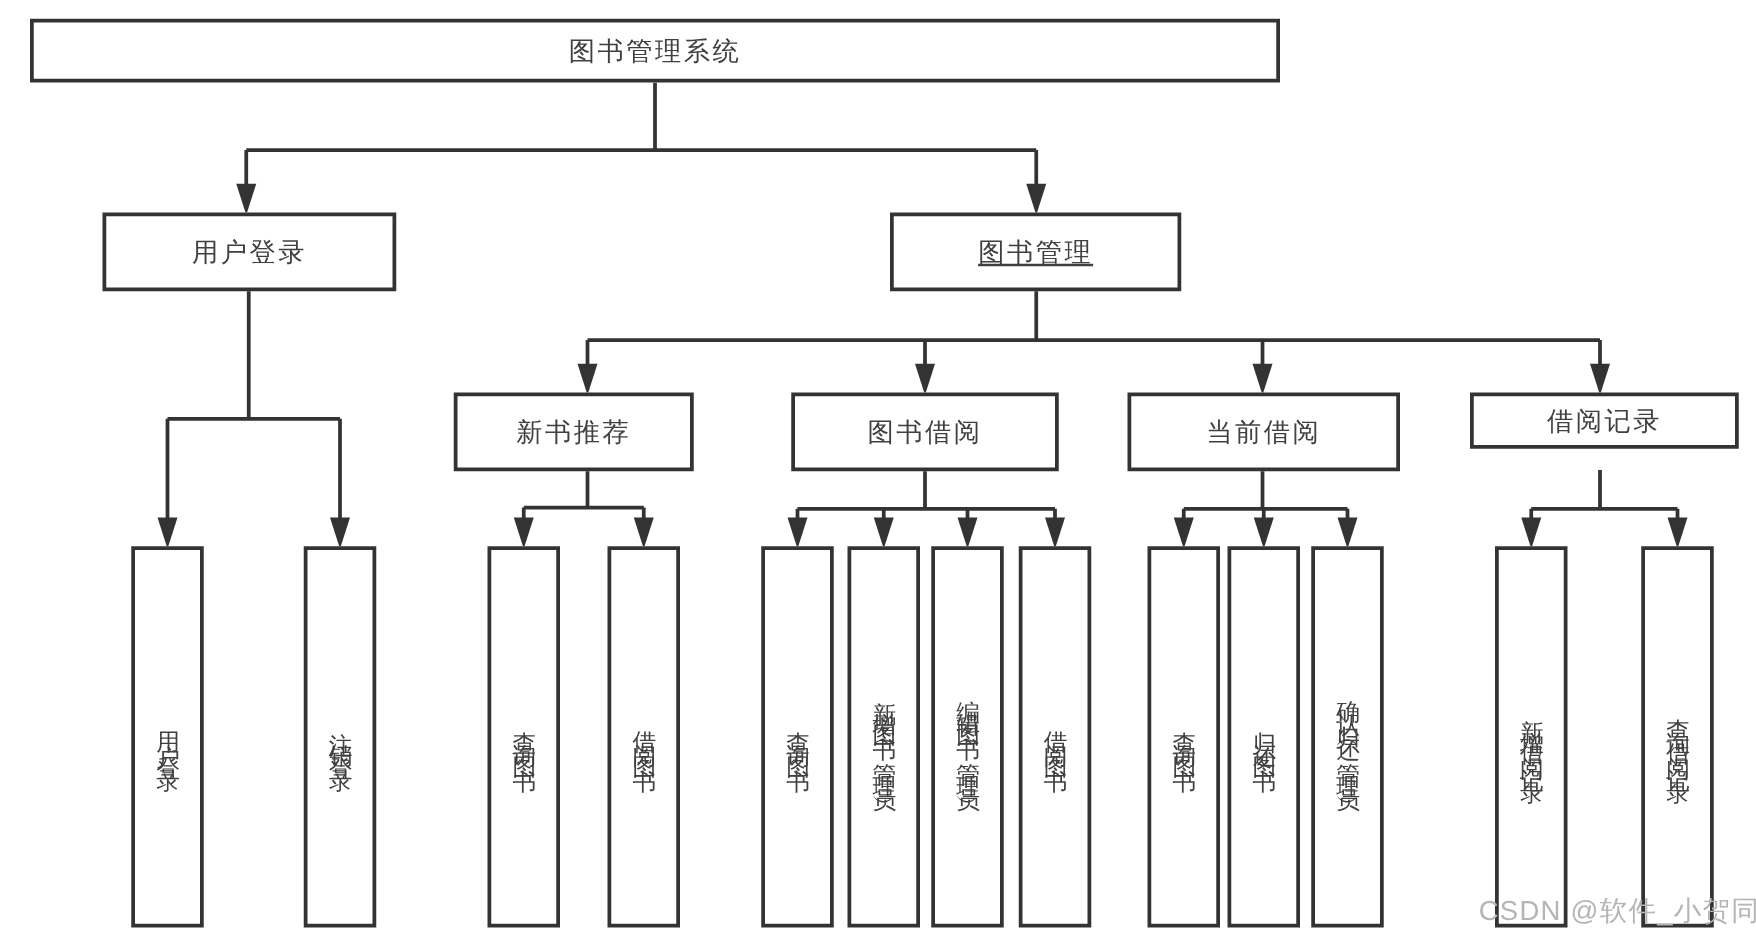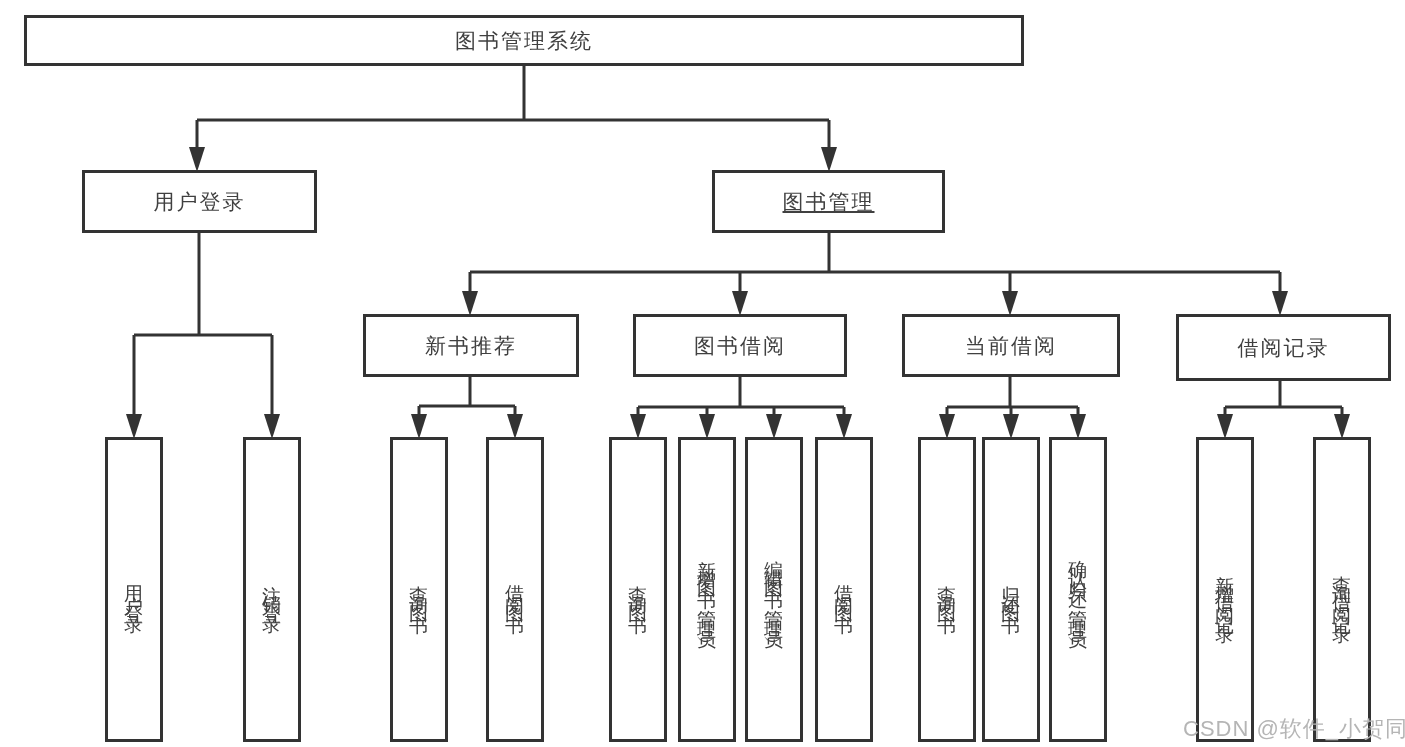--- a/index.html
+++ b/index.html
@@ -103,24 +103,24 @@
     <polygon points="1070,414 1086,414 1078,439"></polygon>
     <polygon points="1217,414 1233,414 1225,439"></polygon>
     <polygon points="1334,414 1350,414 1342,439"></polygon>
   </svg>
 
   <div class="node hnode" style="left:24px; top:15px; width:1000px; height:51px;">图书管理系统</div>
 
   <div class="node hnode" style="left:82px; top:170px; width:235px; height:63px;">用户登录</div>
   <div class="node hnode" style="left:712px; top:170px; width:233px; height:63px;text-decoration:underline;">图书管理</div>
 
-  <div class="node hnode" style="left:363px; top:314px; width:216px; height:63px;">新书推荐</div>
+  <div class="node hnode" style="left:363px; top:314px; width:192px; height:63px;">新书推荐</div>
   <div class="node hnode" style="left:633px; top:314px; width:214px; height:63px;">图书借阅</div>
   <div class="node hnode" style="left:902px; top:314px; width:218px; height:63px;">当前借阅</div>
-  <div class="node hnode" style="left:1176px; top:314px; width:215px; height:67px;">借阅记录</div>
+  <div class="node hnode" style="left:1176px; top:314px; width:215px; height:45px;">借阅记录</div>
 
   <div class="node vnode" style="left:105px; top:437px; width:58px; height:305px;">
       <span>用户登录</span>
     </div>
   <div class="node vnode" style="left:243px; top:437px; width:58px; height:305px;">
       <span>注销登录</span>
     </div>
 
   <div class="node vnode" style="left:390px; top:437px; width:58px; height:305px;">
       <span>查询图书</span>

